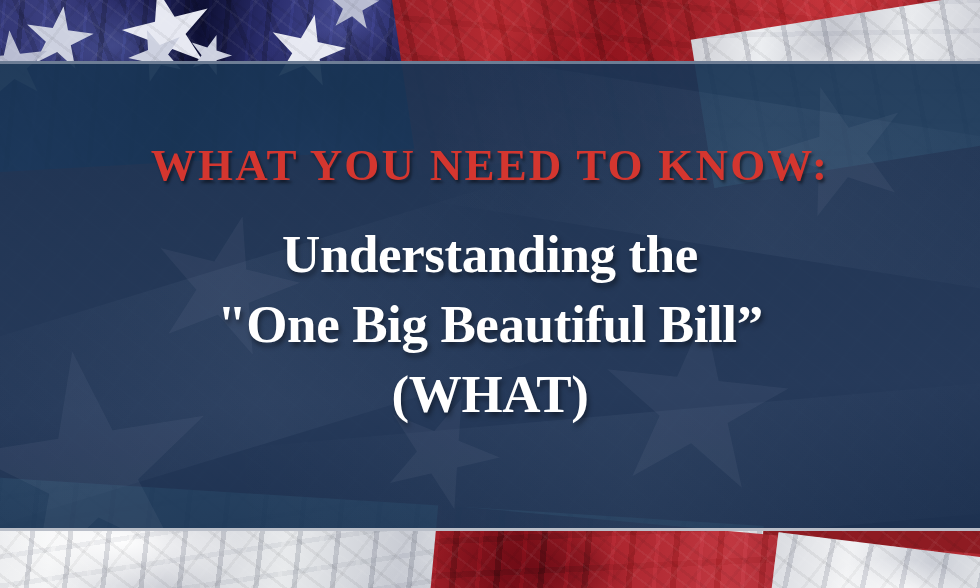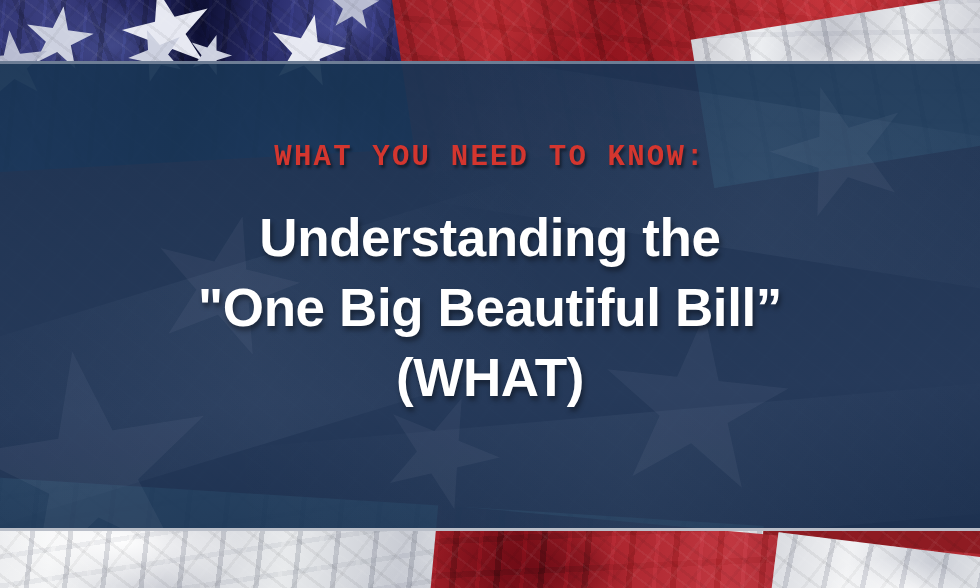--- a/index.html
+++ b/index.html
@@ -275,35 +275,35 @@
     background: linear-gradient(90deg,
         rgba(255,255,255,0), rgba(190,210,235,.055), rgba(255,255,255,0));
     pointer-events: none;
   }
 
   
   .kicker {
     position: relative;
     z-index: 3;
     margin-top: 79px;
-    font-family: Liberation Mono, monospace;
+    font-family: Liberation Serif, serif;
     font-weight: 700;
-    font-size: 29px;
+    font-size: 45px;
     line-height: 1;
     letter-spacing: 2.2px;
     color: #d4362f;
     text-shadow: 2px 3px 3px rgba(0,0,0,.45);
     white-space: nowrap;
   }
 
   .headline {
     position: relative;
     z-index: 3;
     margin-top: 31px;
-    font-family: Liberation Sans, sans-serif;
+    font-family: Liberation Serif, serif;
     font-weight: 700;
     font-size: 53px;
     line-height: 70px;
     letter-spacing: -0.4px;
     color: #ffffff;
     text-align: center;
     text-shadow: 2px 4px 5px rgba(0,0,0,.42);
   }
   .headline .hl-line { display: block; white-space: nowrap; }
 </style>

